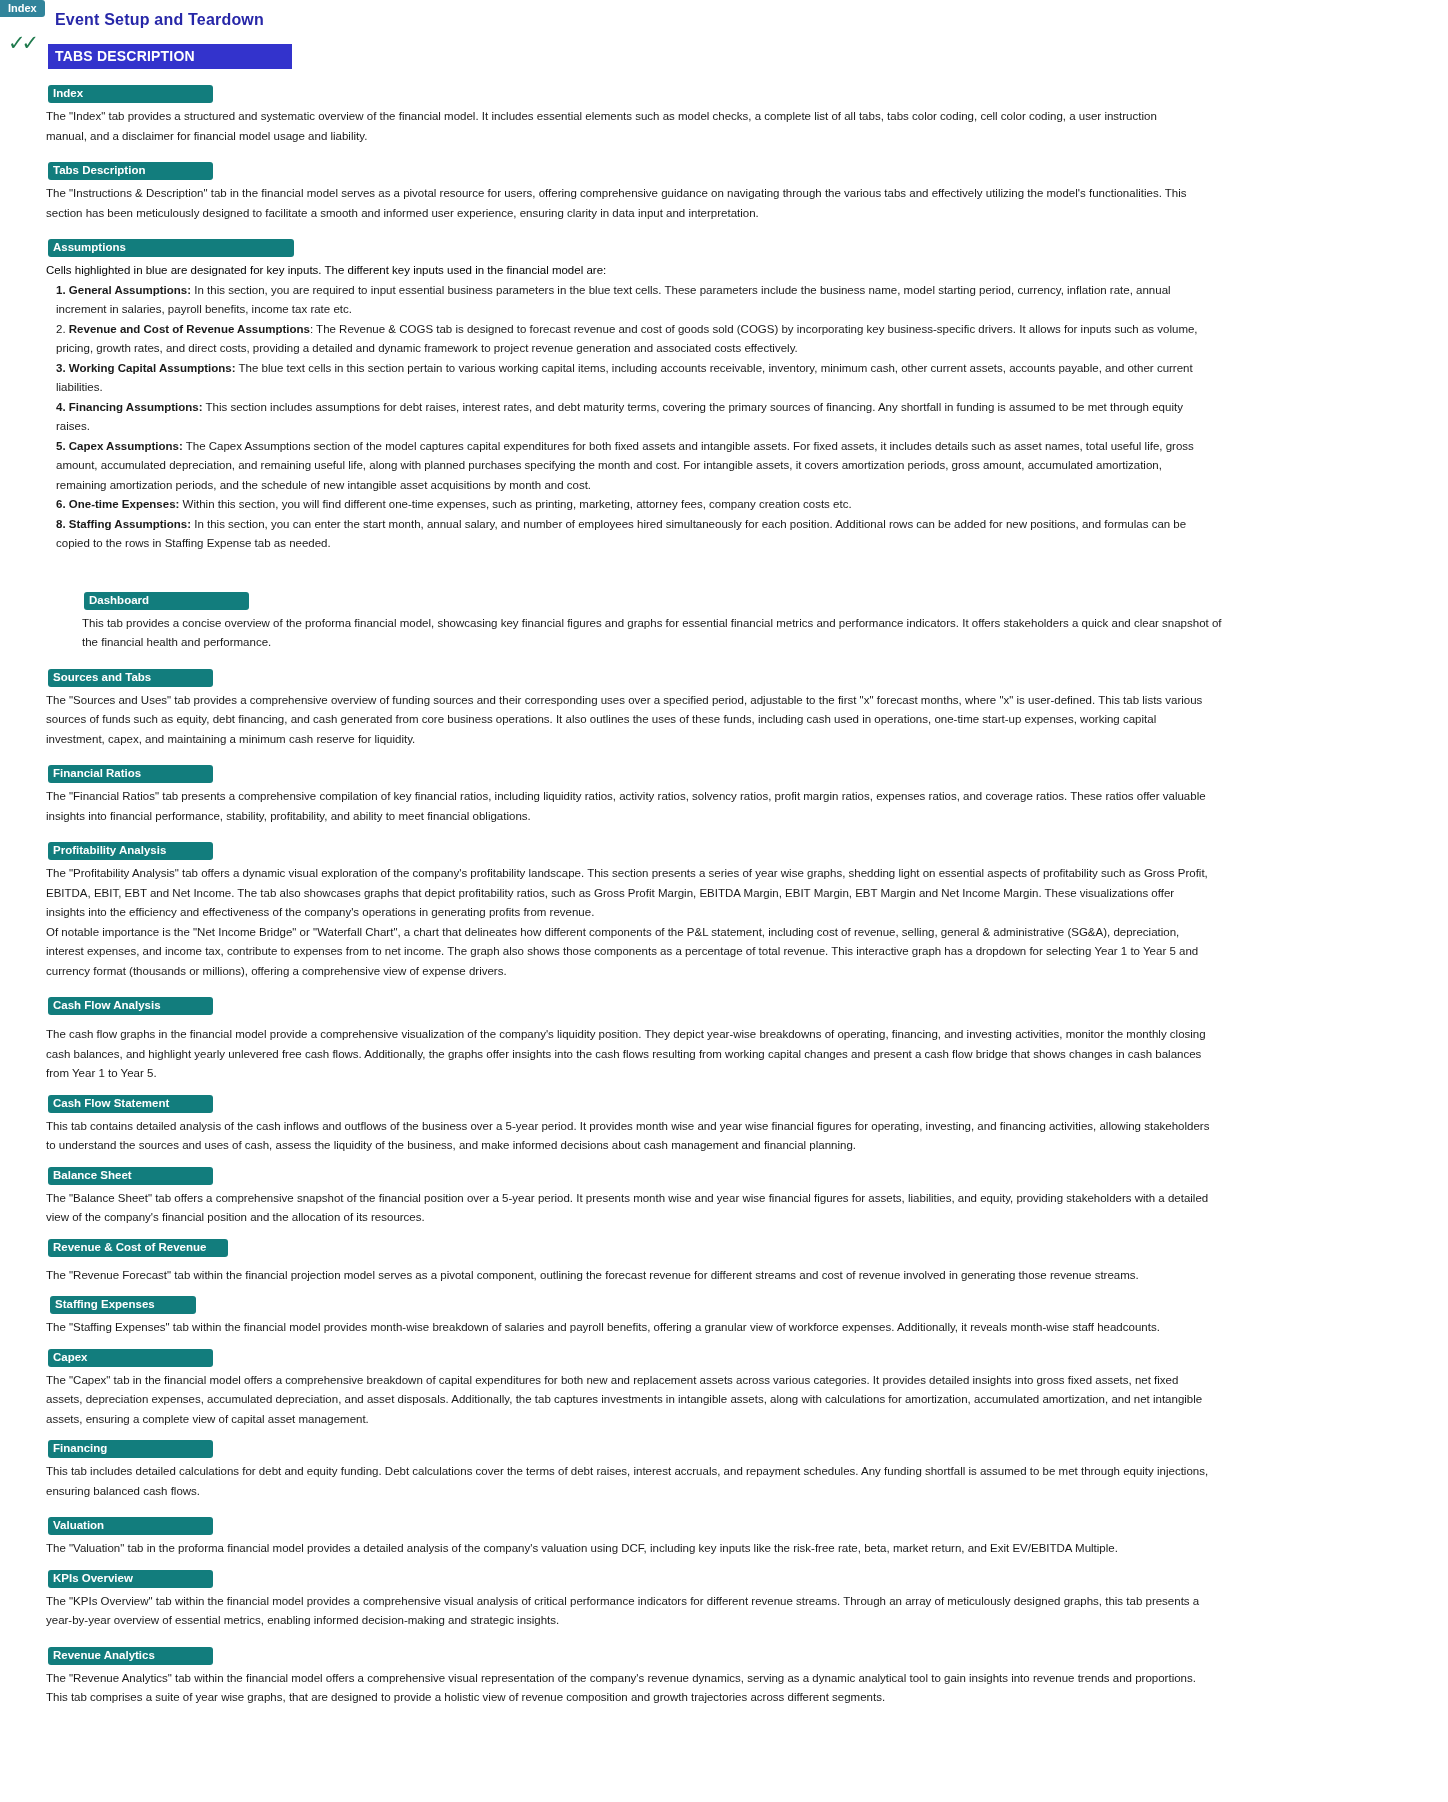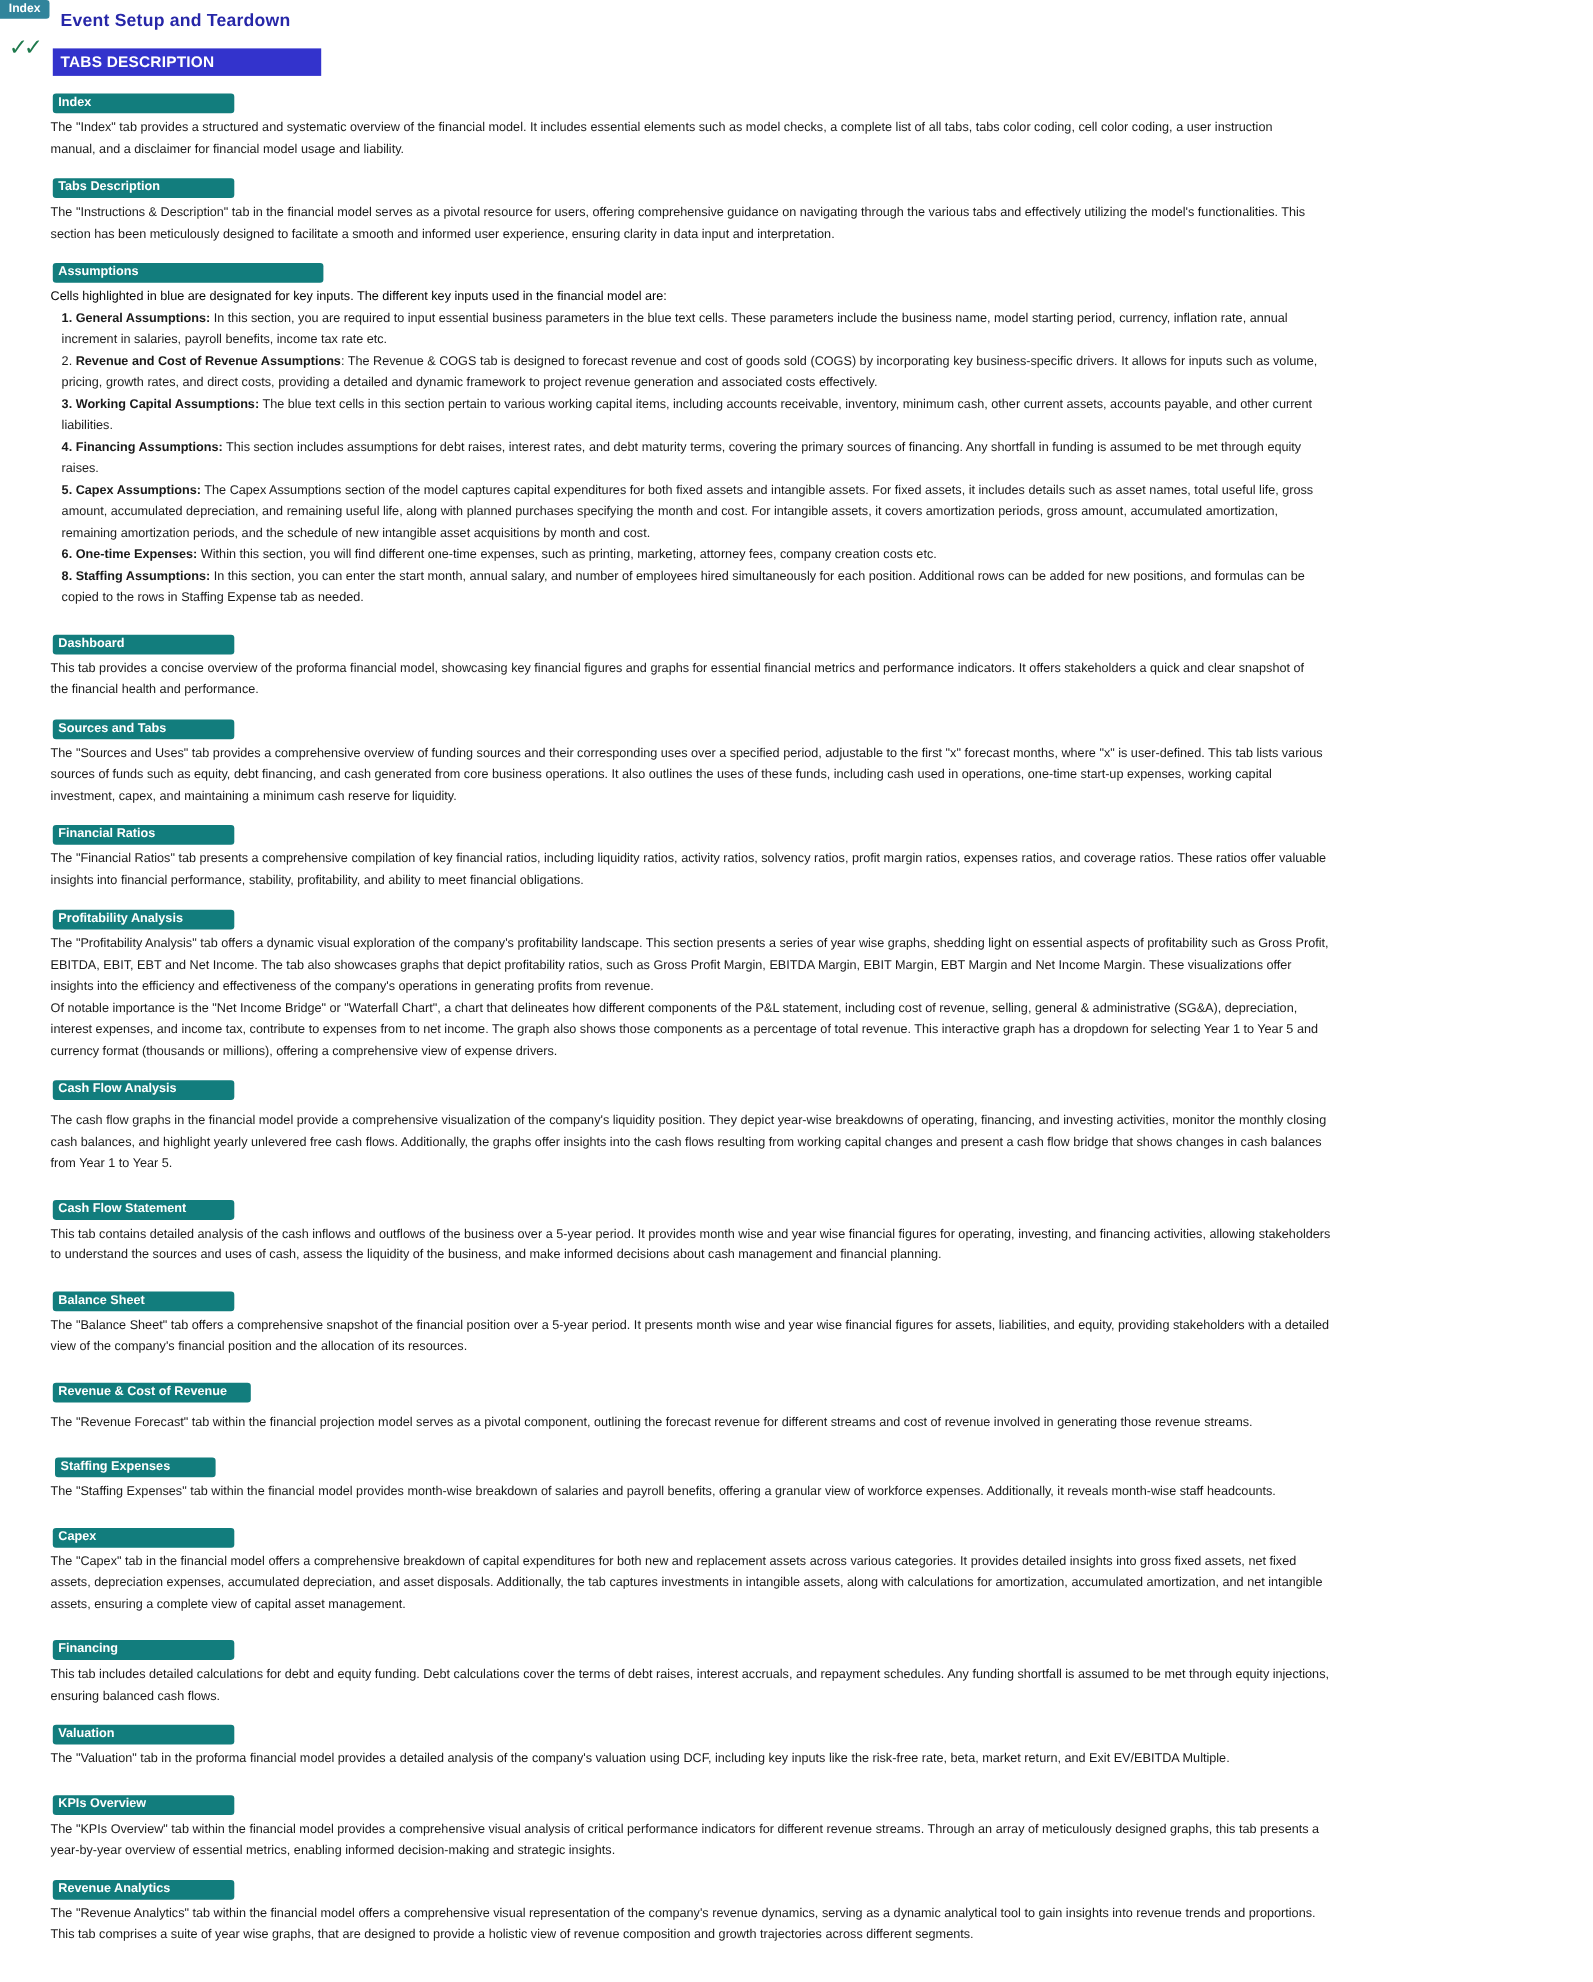--- a/index.html
+++ b/index.html
@@ -113,23 +113,23 @@
     text-indent: 0;
   }
   .numlist .li b { font-weight: bold; }
 
   .intro-line {
     margin: 4px 0 0 46px;
     font-size: 11.5px;
     line-height: 19.5px;
   }
 
-  .gap-lg { margin-top: 21px; }
+  .gap-lg { margin-top: 36px; padding-left: 36px; }
   .gap-md { margin-top: 14px; }
-  .gap-sm { margin-top: 20px; }
+  .gap-sm { margin-top: 9px; }
 </style>
 </head>
 <body>
 
 <div class="index-tab">Index</div>
 
 <div class="check-marks">✓✓</div>
 
 <div class="doc-title">Event Setup and Teardown</div>
 

